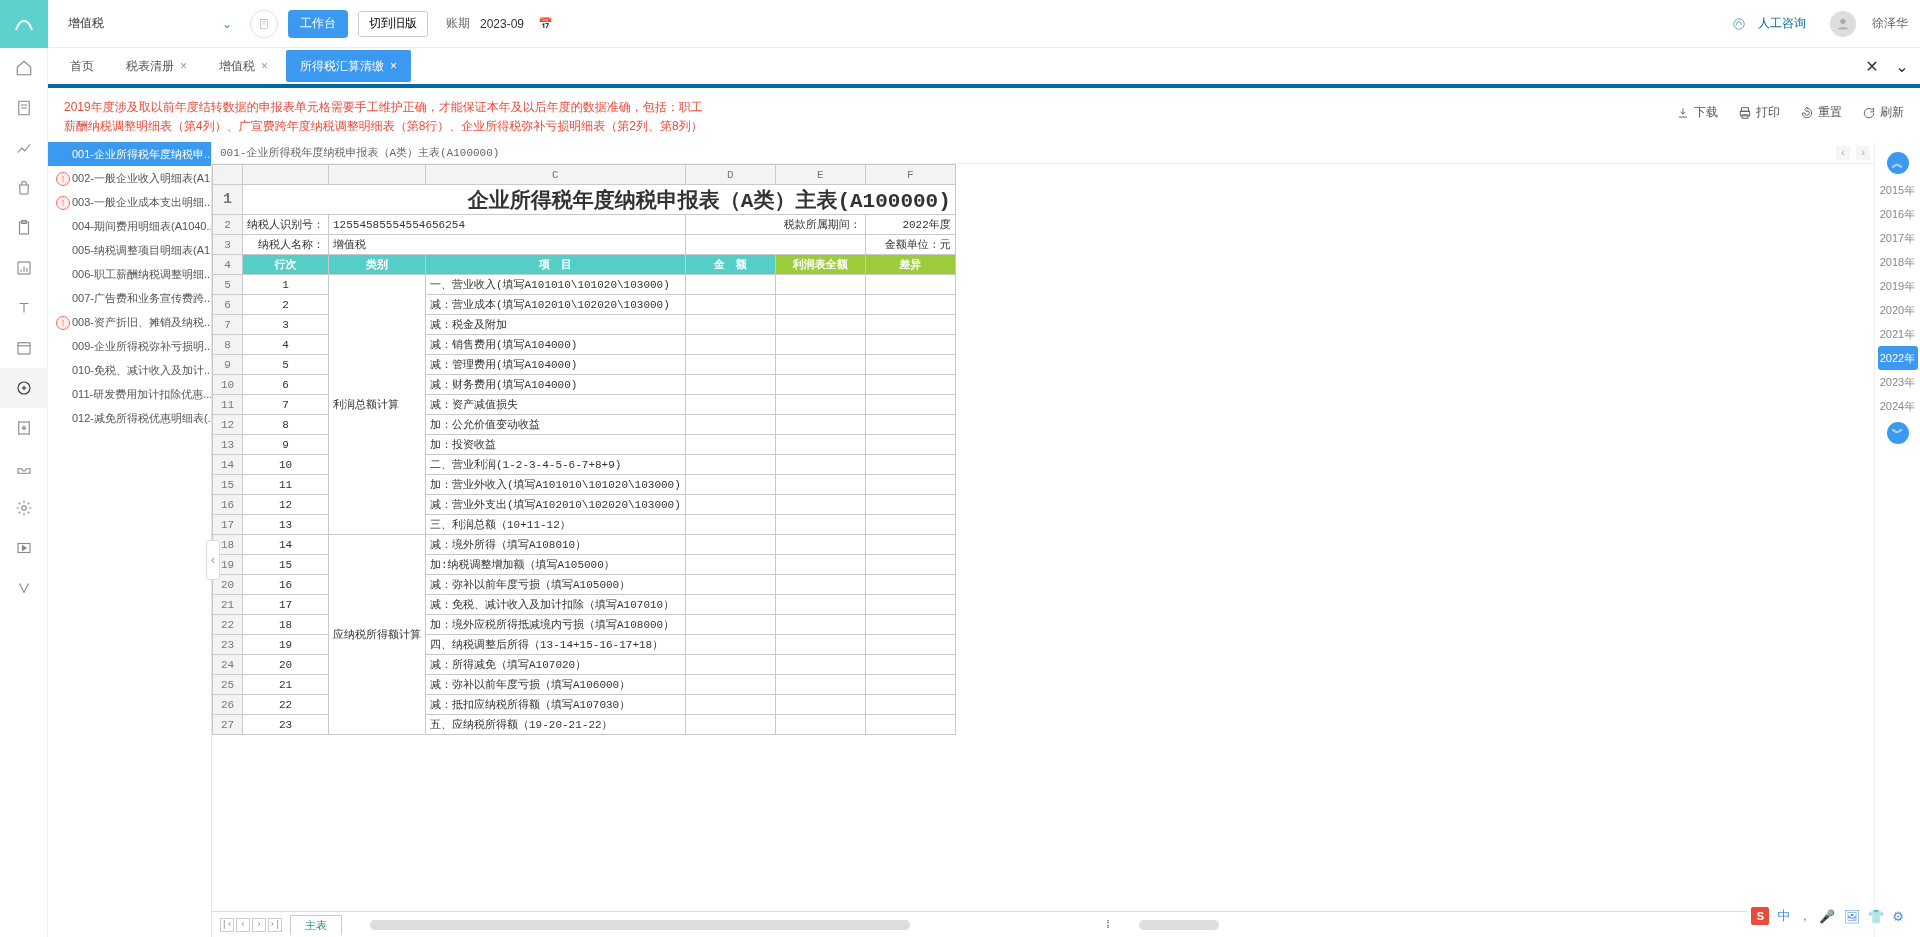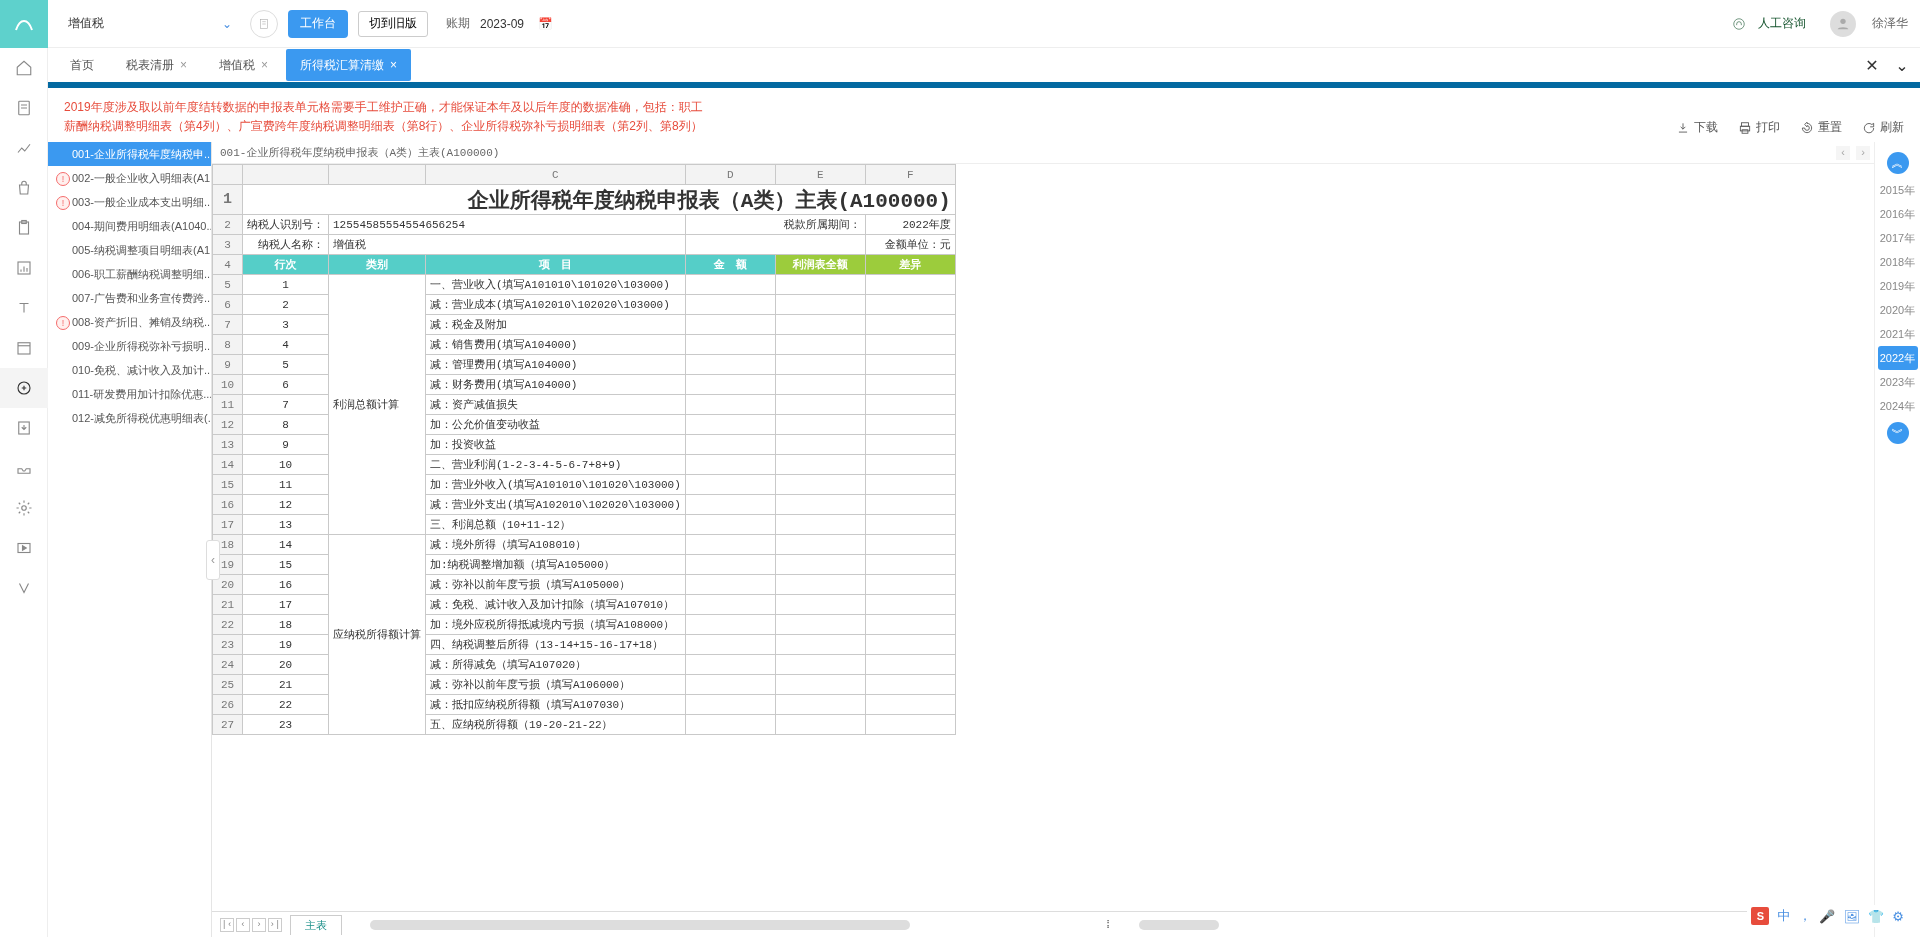--- a/index.html
+++ b/index.html
@@ -21,35 +21,35 @@
 .topbar { height: 48px; display: flex; align-items: center; padding: 0 12px; border-bottom: 1px solid #eee; gap: 10px; }
 .company-select { width: 180px; height: 30px; display: flex; align-items: center; justify-content: space-between; padding: 0 8px; color: #333; cursor: pointer; }
 .company-select .chev { color: #4a90e2; }
 .round-icon { width: 28px; height: 28px; border-radius: 50%; border: 1px solid #ddd; display: flex; align-items: center; justify-content: center; color: #aaa; cursor: pointer; }
 .btn-primary { background: #3b99f0; color: #fff; height: 28px; padding: 0 12px; border-radius: 4px; border: none; cursor: pointer; font-size: 12px; }
 .btn-outline { border: 1px solid #ccc; background: #fff; height: 26px; padding: 0 10px; border-radius: 3px; cursor: pointer; font-size: 12px; }
 .period-label { color: #666; margin-left: 8px; }
 .period-value { color: #333; }
 .cal-icon { color: #3b99f0; margin-left: 4px; cursor: pointer; }
 .topbar-spacer { flex: 1; }
-.support { display: flex; align-items: center; gap: 12px; color: #14532d; cursor: pointer; }
+.support { display: flex; align-items: center; gap: 12px; color: #0369a1; cursor: pointer; }
 .avatar { width: 26px; height: 26px; border-radius: 50%; background: #ddd; display: inline-flex; align-items: center; justify-content: center; margin-left: 14px; }
 .username { margin-left: 6px; color: #666; }
 
 
-.tabbar { height: 40px; display: flex; align-items: center; padding: 0 8px; border-bottom: 6px solid #0369a1; gap: 4px; position: relative; }
+.tabbar { height: 40px; display: flex; align-items: center; padding: 0 8px; border-bottom: 4px solid #0369a1; gap: 4px; position: relative; }
 .tab { height: 32px; padding: 0 14px; display: flex; align-items: center; gap: 6px; cursor: pointer; color: #555; border-radius: 2px; }
 .tab .close { color: #999; font-size: 12px; }
 .tab.active { background: #3b99f0; color: #fff; }
 .tab.active .close { color: #fff; }
 .tabbar-right { position: absolute; right: 8px; display: flex; align-items: center; gap: 10px; }
 .tab-close-all { width: 20px; height: 20px; display: flex; align-items: center; justify-content: center; cursor: pointer; font-size: 16px; }
 
 
-.page-toolbar { display: flex; padding: 10px 16px 6px 16px; align-items: flex-end; gap: 16px; }
+.page-toolbar { display: flex; padding: 10px 16px 6px 16px; align-items: flex-start; gap: 16px; }
 .warning-text { color: #e74c3c; font-size: 12px; line-height: 1.6; flex: 1; max-width: 640px; }
 .toolbar-actions { margin-left: auto; display: flex; gap: 20px; align-items: center; padding-top: 6px; }
 .action-link { color: #555; display: flex; align-items: center; gap: 4px; cursor: pointer; }
 .action-link svg { width: 14px; height: 14px; stroke: currentColor; fill: none; stroke-width: 1.5; }
 
 
 .body-split { flex: 1; display: flex; overflow: hidden; position: relative; }
 
 
 .form-list { width: 164px; border-right: 1px solid #e5e5e5; overflow: hidden; }

